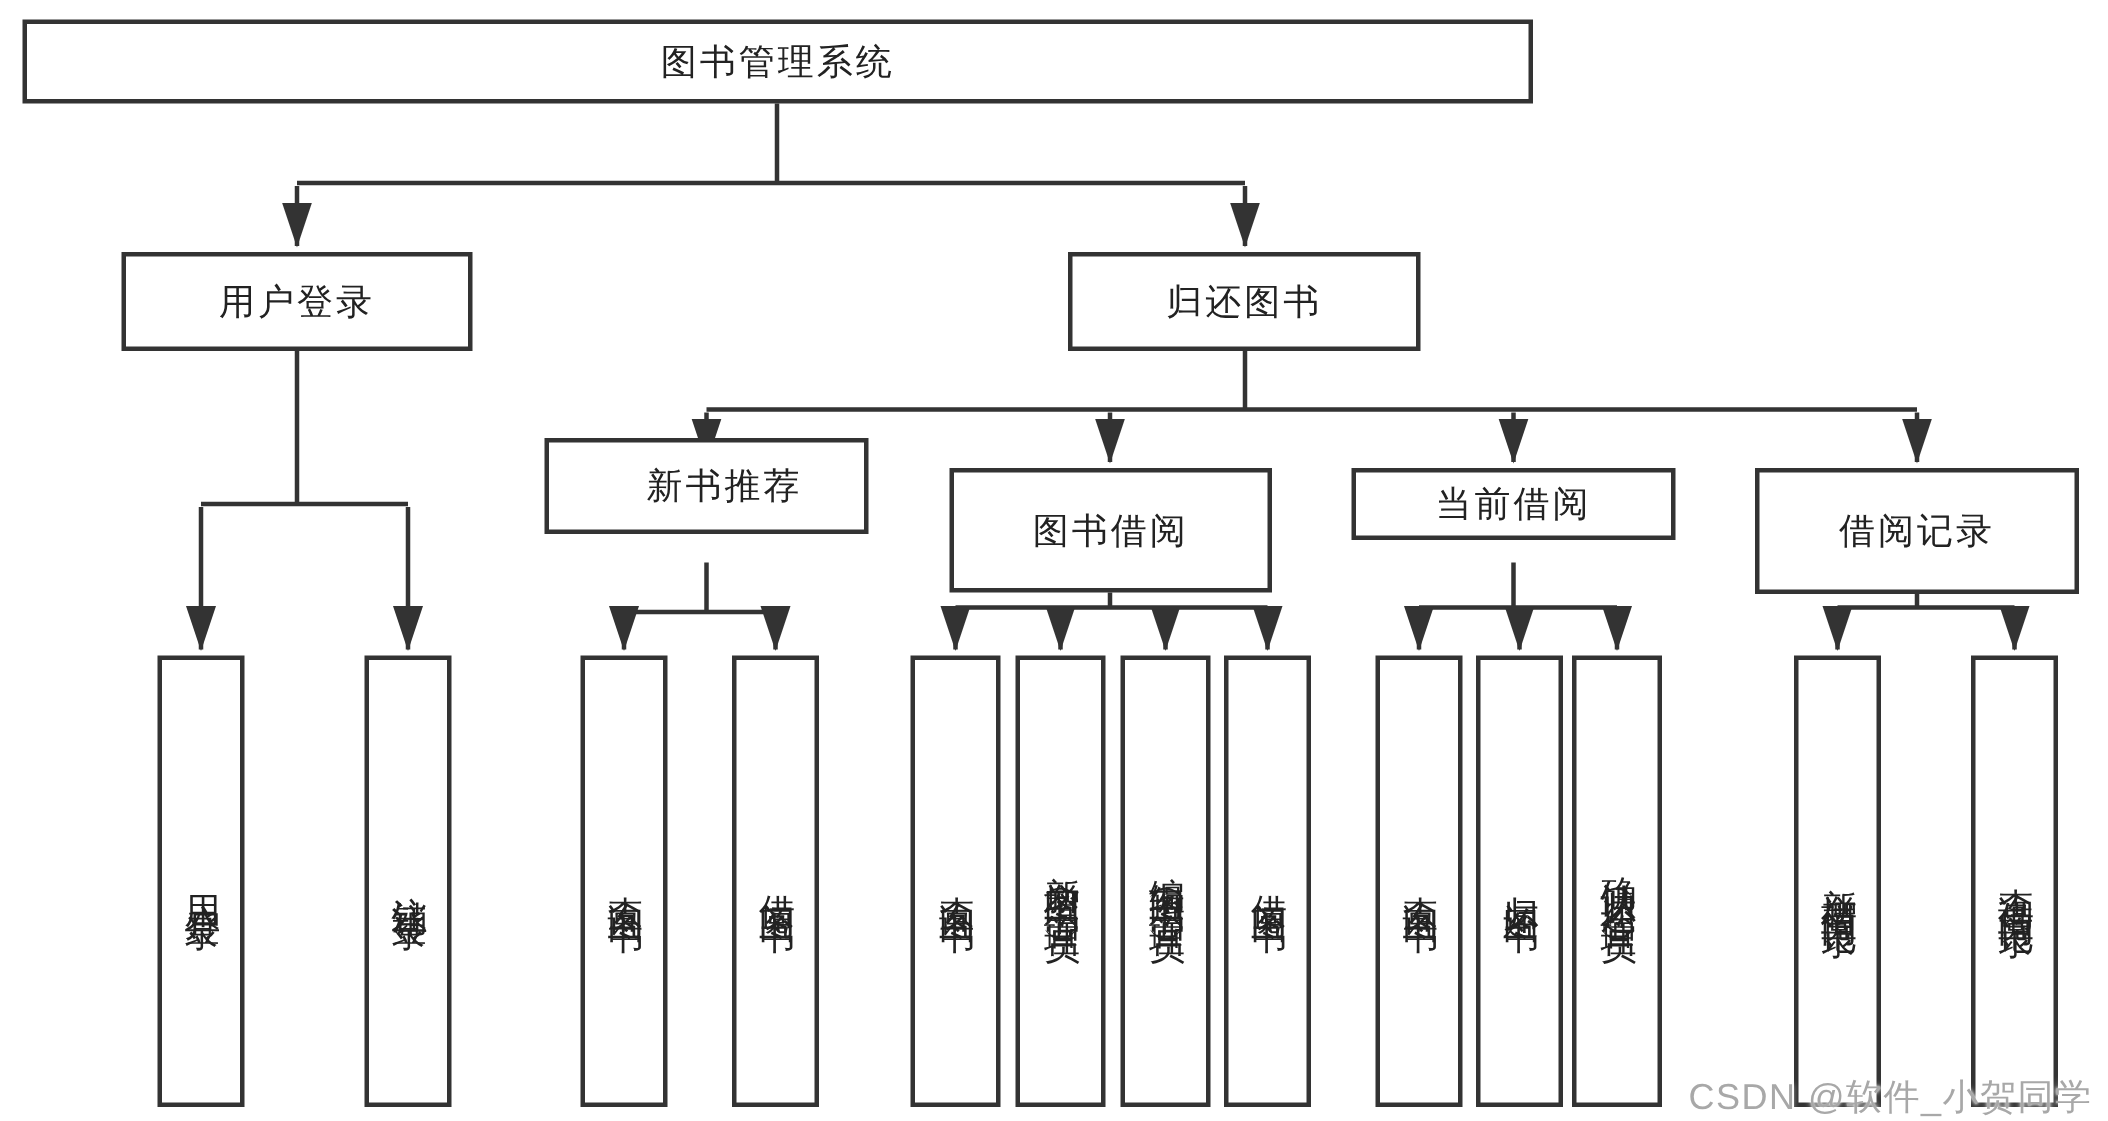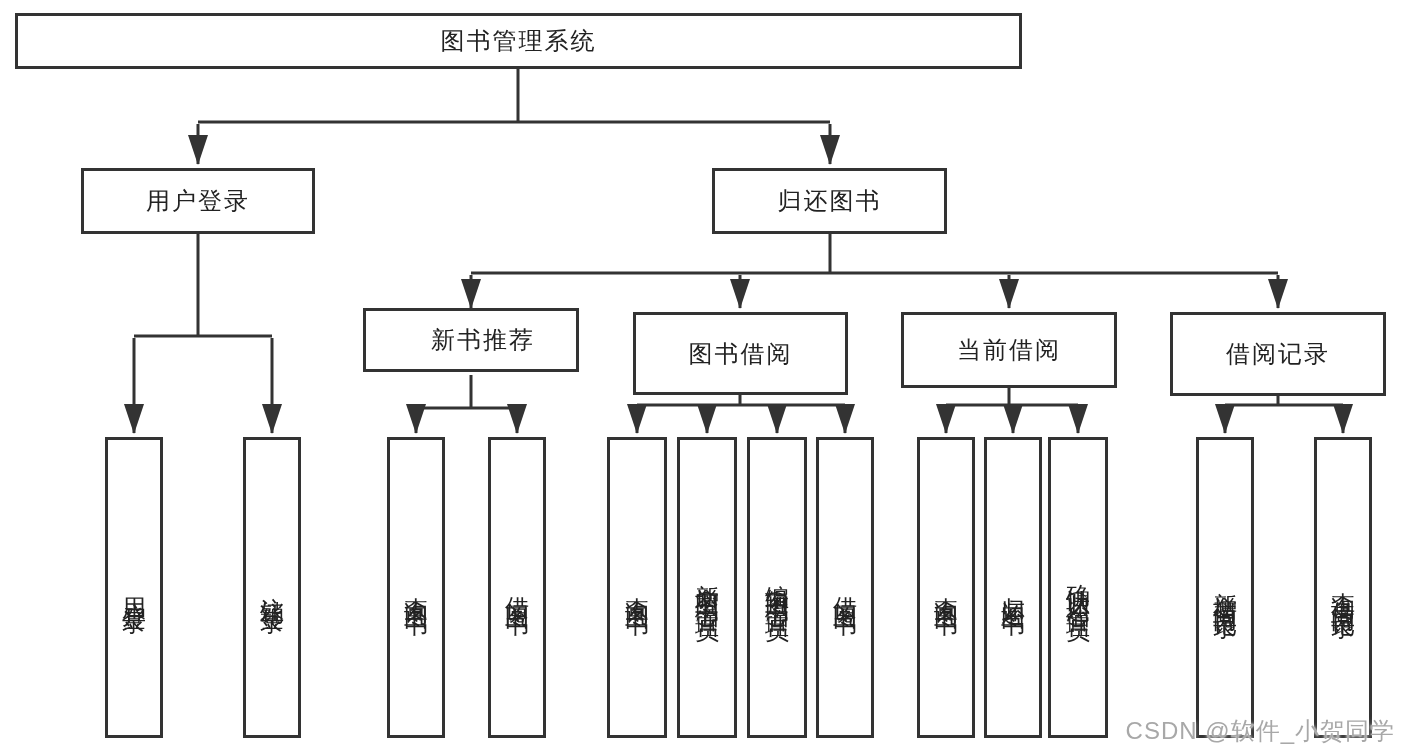--- a/index.html
+++ b/index.html
@@ -96,23 +96,23 @@
 
     <line class="wire" x1="1225" y1="406" x2="1225" y2="433" marker-end="url(#arw)"></line>
     <line class="wire" x1="1343" y1="406" x2="1343" y2="433" marker-end="url(#arw)"></line>
   </svg>
 
   <div class="node" style="left:15px;top:13px;width:1007px;height:56px;">图书管理系统</div>
 
   <div class="node" style="left:81px;top:168px;width:234px;height:66px;">用户登录</div>
   <div class="node" style="left:712px;top:168px;width:235px;height:66px;">归还图书</div>
 
-  <div class="node" style="left:363px;top:308px;width:216px;height:64px;padding-left:24px;">新书推荐</div>
+  <div class="node" style="left:363px;top:292px;width:216px;height:64px;padding-left:24px;">新书推荐</div>
   <div class="node" style="left:633px;top:312px;width:215px;height:83px;">图书借阅</div>
-  <div class="node" style="left:901px;top:312px;width:216px;height:76px;">当前借阅</div>
+  <div class="node" style="left:901px;top:312px;width:216px;height:48px;">当前借阅</div>
   <div class="node" style="left:1170px;top:312px;width:216px;height:84px;">借阅记录</div>
 
   <div class="leaf" style="left:105px;">用户登录</div>
   <div class="leaf" style="left:243px;">注销登录</div>
 
   <div class="leaf" style="left:387px;">查询图书</div>
   <div class="leaf" style="left:488px;">借阅图书</div>
 
   <div class="leaf" style="left:607px;width:60px;">查询图书</div>
   <div class="leaf" style="left:677px;width:60px;">新增图书（管理员）</div>

